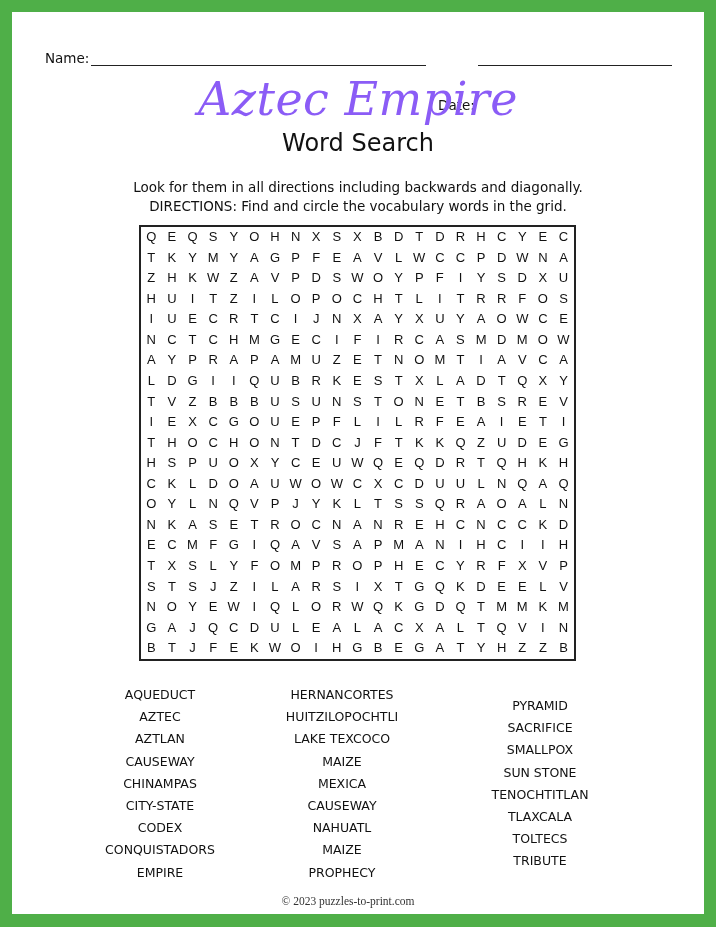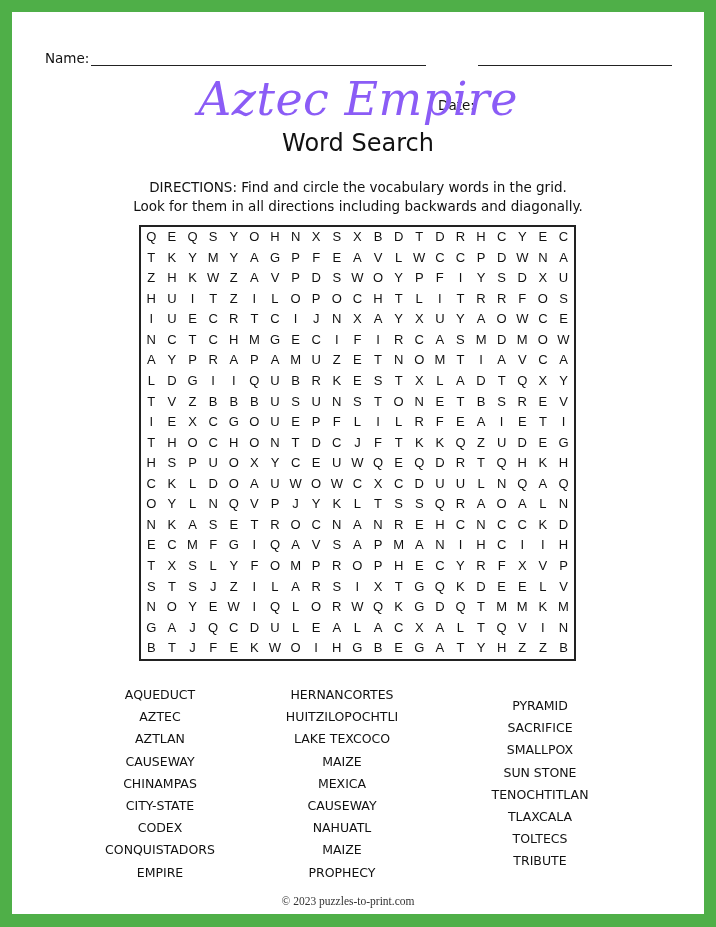--- a/index.html
+++ b/index.html
@@ -137,22 +137,22 @@
     <span class="nd-label" style="left:0;">Name:</span>
     <span class="nd-line" style="left:46px; width:335px;"></span>
     <span class="nd-label" style="left:393px;margin-top:47px;">Date:</span>
     <span class="nd-line" style="left:433px; width:194px;"></span>
   </div>
 
   <div class="title">Aztec Empire</div>
   <div class="subtitle">Word Search</div>
 
   <div class="directions">
+    <div>Look for them in all directions including backwards and diagonally.</div>
     <div>DIRECTIONS:  Find and circle the vocabulary words in the grid.</div>
-    <div>Look for them in all directions including backwards and diagonally.</div>
   </div>
 
   <div class="grid" id="grid">
       <div class="grid-row">
         <span class="cell">Q</span>
         <span class="cell">E</span>
         <span class="cell">Q</span>
         <span class="cell">S</span>
         <span class="cell">Y</span>
         <span class="cell">O</span>

